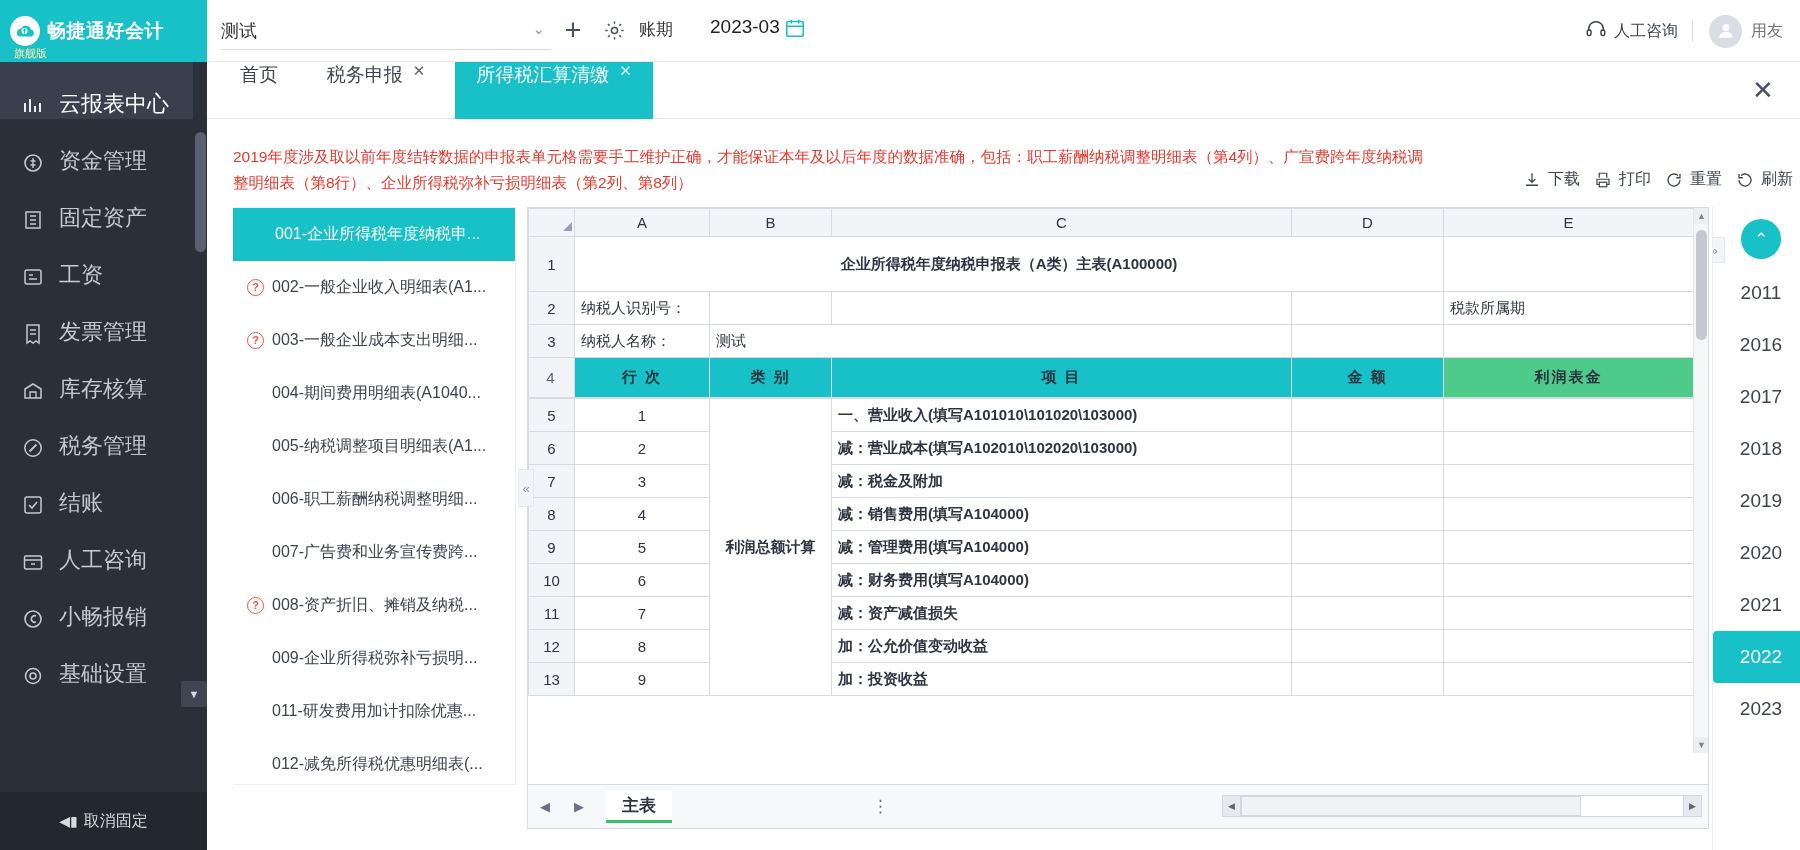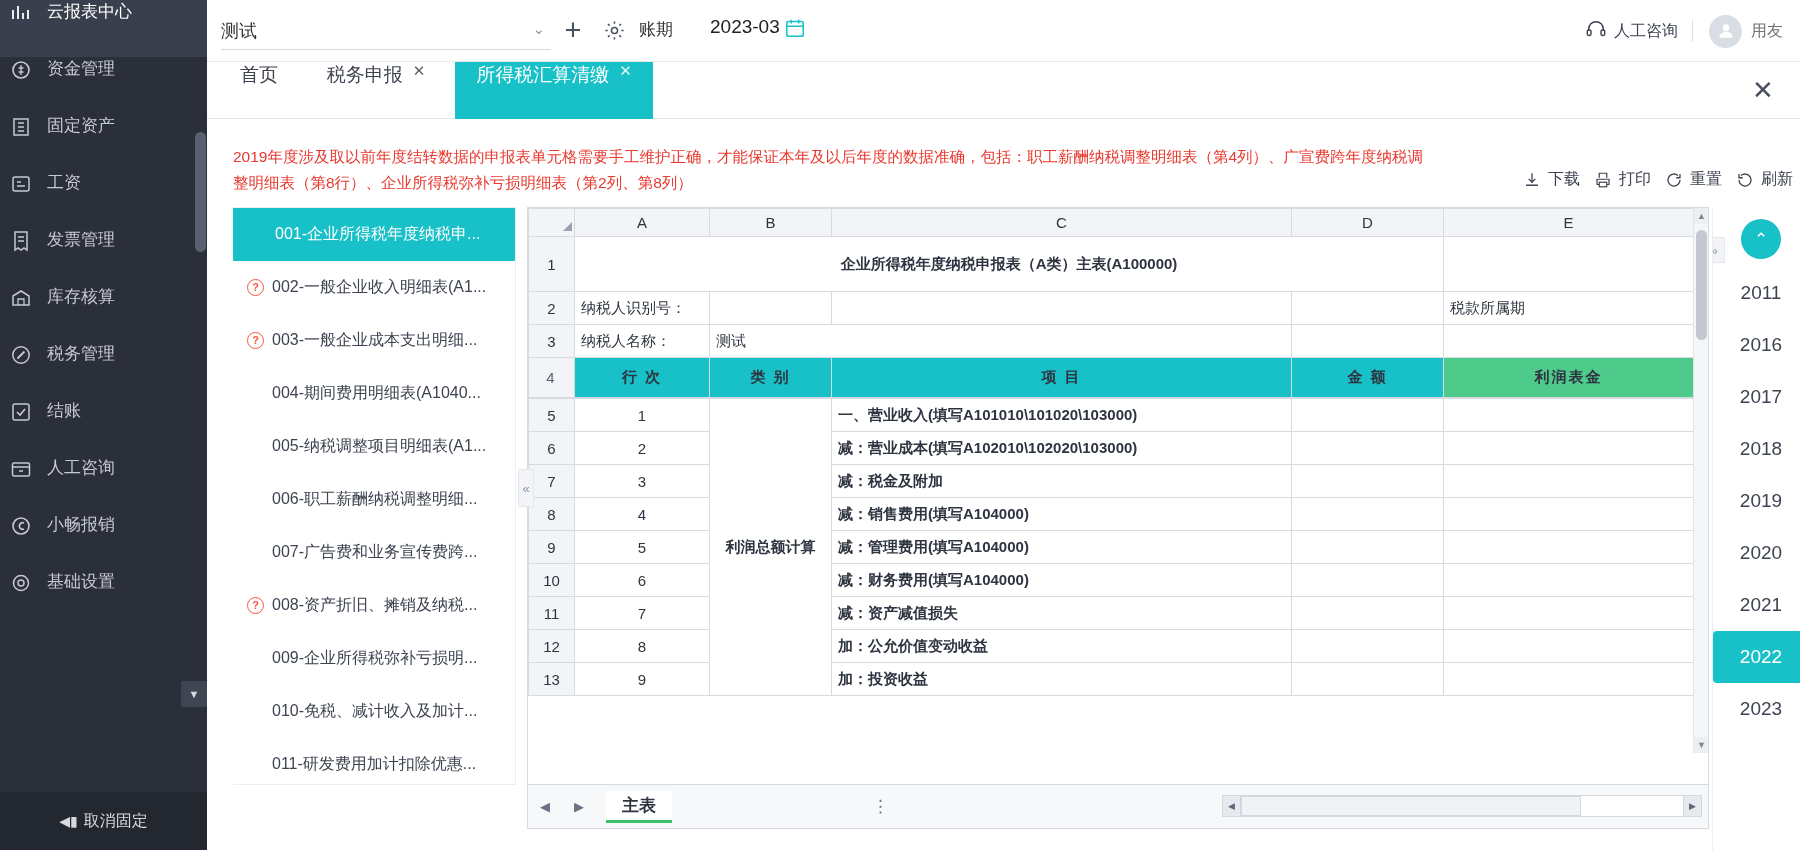--- a/index.html
+++ b/index.html
@@ -53,23 +53,23 @@
   .brand-sub {
     position: absolute;
     left: 14px; bottom: 1px;
     font-size: 11px;
     color: #ffe9b0;
     background: transparent;
   }
   .nav-item {
     height: 57px;
     display: flex;
-    align-items: flex-start;
-    padding-left: 8px;
-    font-size: 17px;
+    align-items: flex-end;
+    padding-left: 20px;
+    font-size: 22px;
     color: #c5c9d2;
     cursor: pointer;
     white-space: nowrap;
   }
   .nav-item .nav-ico {
     width: 26px; height: 26px;
     margin-right: 13px;
     display: flex; align-items: center; justify-content: center;
     flex: 0 0 auto;
   }
@@ -523,20 +523,31 @@
     left: 0; top: 60px;
     width: 96px;
   }
 </style>
 </head>
 <body>
 
 <div id="app">
 
   <div class="sidebar">
+    <div class="brand">
+      <div class="brand-logo">
+        <svg width="22" height="22" viewBox="0 0 22 22">
+          <path d="M3 13a4.5 4.5 0 0 1 4.3-4.5A5.2 5.2 0 0 1 17 9.5a3.6 3.6 0 0 1-.4 7.1H6.5A3.5 3.5 0 0 1 3 13z" fill="#18c0c8"></path>
+          <circle cx="10.5" cy="11" r="3" fill="#fff"></circle>
+          <path d="M10.5 8.5v5M8.6 10h3.8" stroke="#18c0c8" stroke-width="1.2"></path>
+        </svg>
+      </div>
+      <div class="brand-title">畅捷通好会计</div>
+      <div class="brand-sub">旗舰版</div>
+    </div>
 
     <div id="nav-container">
         <div class="nav-item active">
           <span class="nav-ico">
             <svg width="24" height="24" viewBox="0 0 24 24" color="currentColor">
               <path d="M4 18V9M9 18V5M14 18v-6M19 18v-9" stroke="currentColor" stroke-width="1.8" fill="none"></path>
             </svg>
           </span>
           <span>云报表中心</span>
         </div>
@@ -771,24 +782,20 @@
           <span class="ll-pad"></span>
           <span>007-广告费和业务宣传费跨...</span>
         </div>
         <div class="ll-item">
           <span class="ll-warn">?</span>
           <span>008-资产折旧、摊销及纳税...</span>
         </div>
         <div class="ll-item">
           <span class="ll-pad"></span>
           <span>009-企业所得税弥补亏损明...</span>
-        </div>
-        <div class="ll-item">
-          <span class="ll-pad"></span>
-          <span>010-免税、减计收入及加计...</span>
         </div>
         <div class="ll-item">
           <span class="ll-pad"></span>
           <span>011-研发费用加计扣除优惠...</span>
         </div>
         <div class="ll-item">
           <span class="ll-pad"></span>
           <span>012-减免所得税优惠明细表(...</span>
         </div>
       </div>

